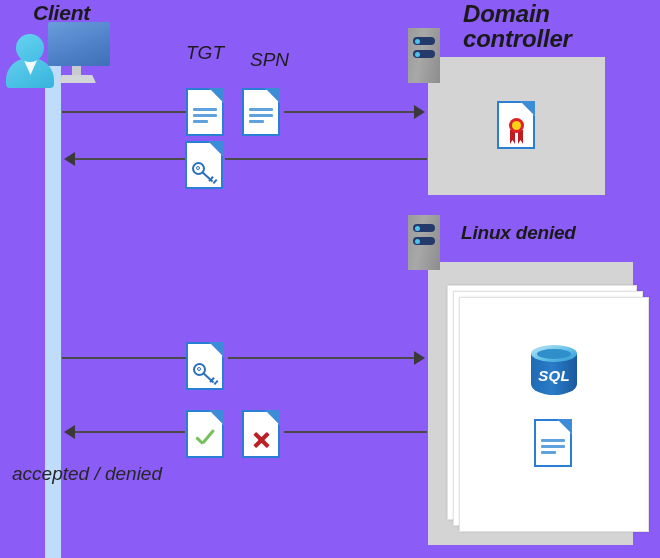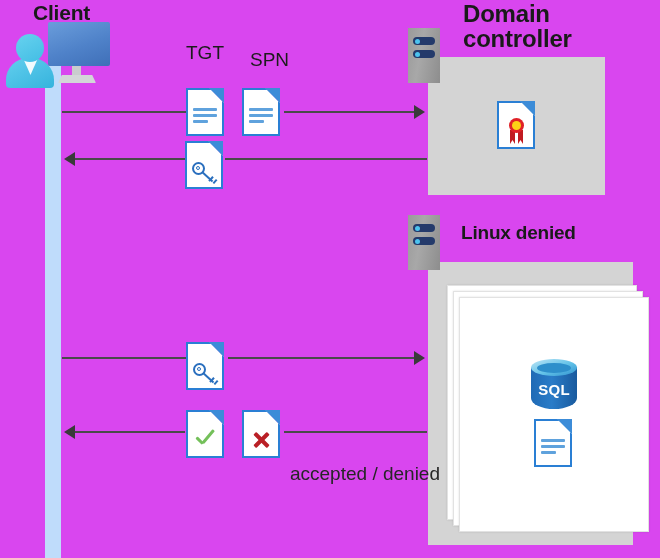--- a/index.html
+++ b/index.html
@@ -8,22 +8,23 @@
     background: #ffffff;
   }
   body {
     font-family: "Liberation Sans", sans-serif;
     -webkit-font-smoothing: antialiased;
   }
   #canvas {
     position: relative;
     width: 660px;
     height: 558px;
-    background: #d946ef;
+    background: #8b5cf6;
     overflow: hidden;
+    font-style: italic;
   }
   .abs { position: absolute; }
 
   
   .title-bold {
     font-weight: bold;
     color: #1a1a1a;
     letter-spacing: -0.2px;
   }
   #client-title {
@@ -228,22 +229,22 @@
   
   .mini-label {
     position: absolute;
     font-size: 19px;
     color: #1c1c1c;
   }
   #tgt-label { left: 186px; top: 42px; }
   #spn-label { left: 250px; top: 49px; }
   #accepted-denied {
     left: 0px; top: 463px;
-    width: 440px; text-align: right;
-    font-size: 19px; color: #262626;
+    width: 440px; text-align: left;
+    font-size: 19px; color: #262626; padding-left: 12px;
   }
 
   
   .arrow-line {
     position: absolute;
     height: 1.6px;
     background: #4a4a4a;
   }
   .arrow-head-r, .arrow-head-l {
     position: absolute;
@@ -260,21 +261,21 @@
     background: #ffffff;
     border: 1px solid #e2e2e2;
     box-shadow: 0 0 2px rgba(0,0,0,.12);
   }
   #card-back  { left: 447px; top: 285px; width: 188px; height: 233px; }
   #card-mid   { left: 453px; top: 291px; width: 188px; height: 233px; }
   #card-front { left: 459px; top: 297px; width: 188px; height: 233px; }
   #container-inner { position:absolute; left:459px; top:297px; width:188px; height:233px; }
 
   
-  #sql-icon { position:absolute; left:72px; top:62px; width:46px; height:56px; }
+  #sql-icon { position:absolute; left:72px; top:48px; width:46px; height:56px; }
   .cyl-body {
     position:absolute; left:0; top:8px; width:46px; height:42px;
     background: linear-gradient(90deg,#1f6ab5 0%,#2a7cc8 45%,#195a9e 100%);
     border-radius: 0 0 23px 23px / 0 0 11px 11px;
   }
   .cyl-top {
     position:absolute; left:0; top:0px; width:46px; height:17px;
     border-radius: 50%;
     background: linear-gradient(160deg,#bfe6f6 0%,#63c2e8 55%,#2f92cf 100%);
   }

